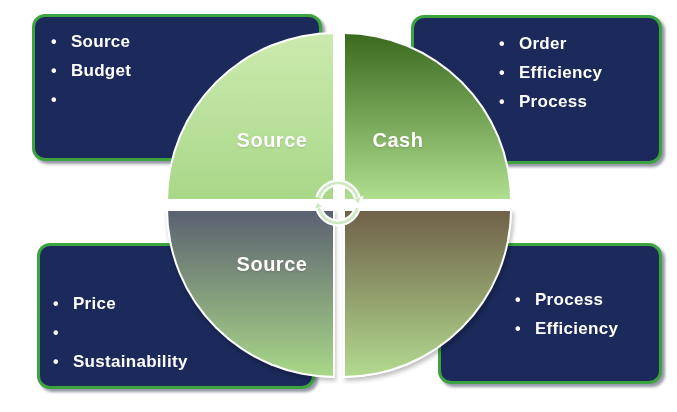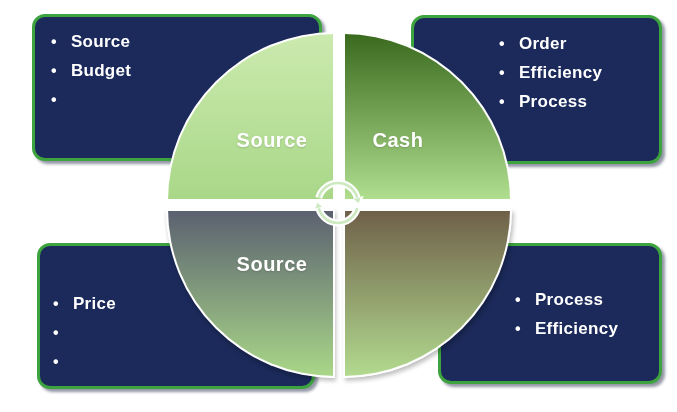--- a/index.html
+++ b/index.html
@@ -133,20 +133,21 @@
   <div class="callout callout-bl">
     <div class="item">
         <span class="bullet">•</span>
         <span>Price</span>
       </div>
     <div class="item">
         <span class="bullet">•</span>
       </div>
     <div class="item">
         <span class="bullet">•</span>
+        <span>Sustainability</span>
       </div>
   </div>
 
   <div class="callout callout-br">
     <div class="item">
         <span class="bullet">•</span>
         <span>Process</span>
       </div>
     <div class="item">
         <span class="bullet">•</span>

